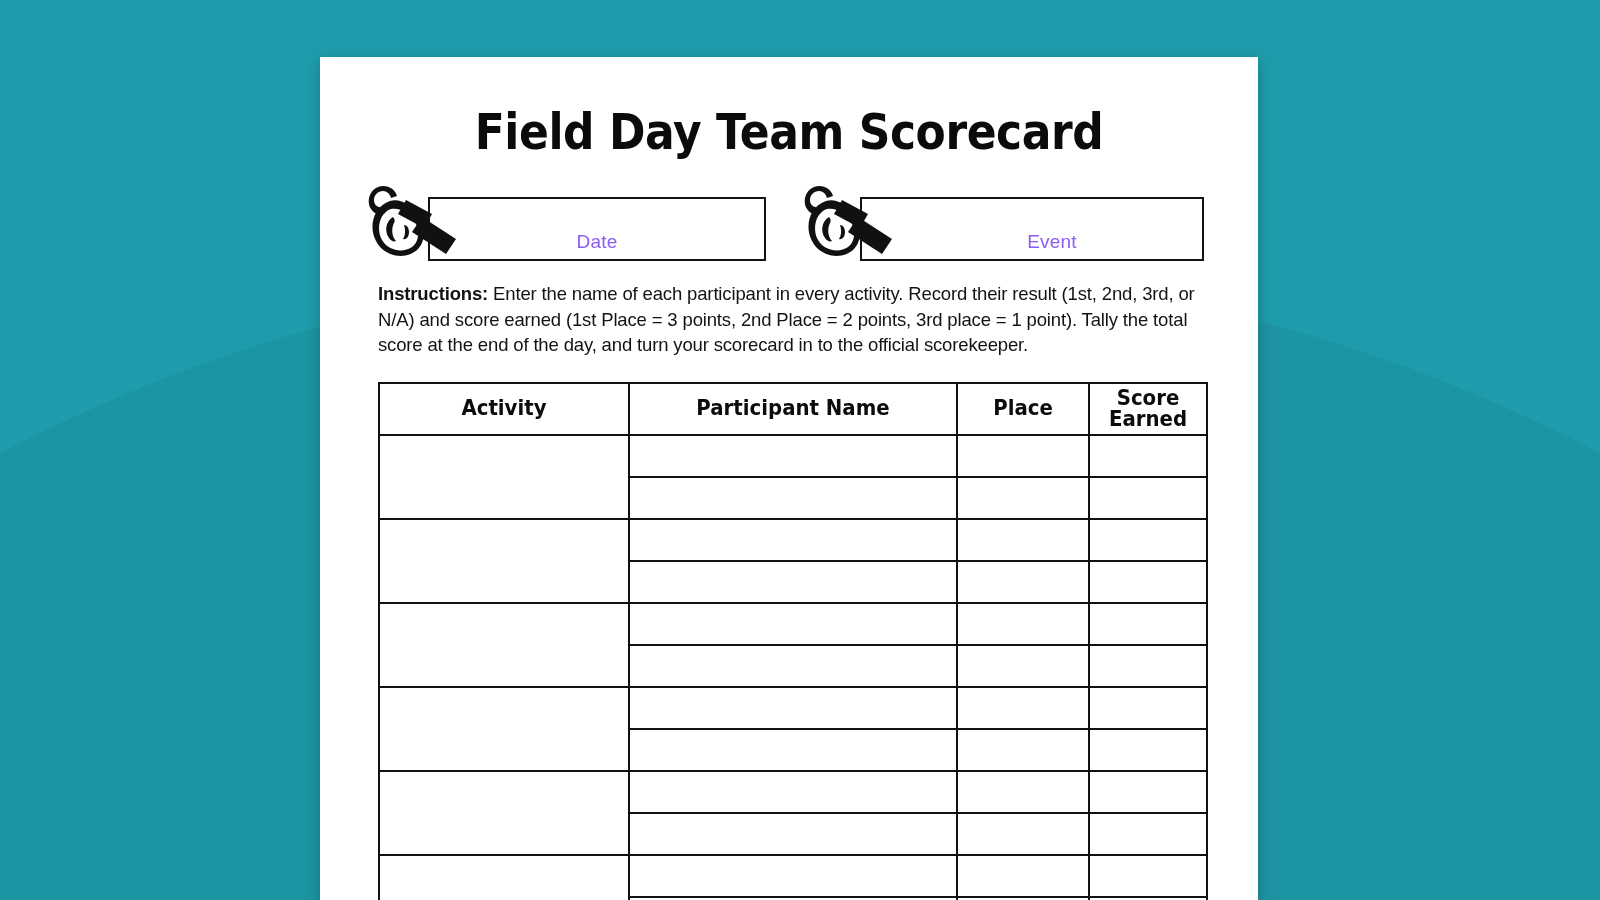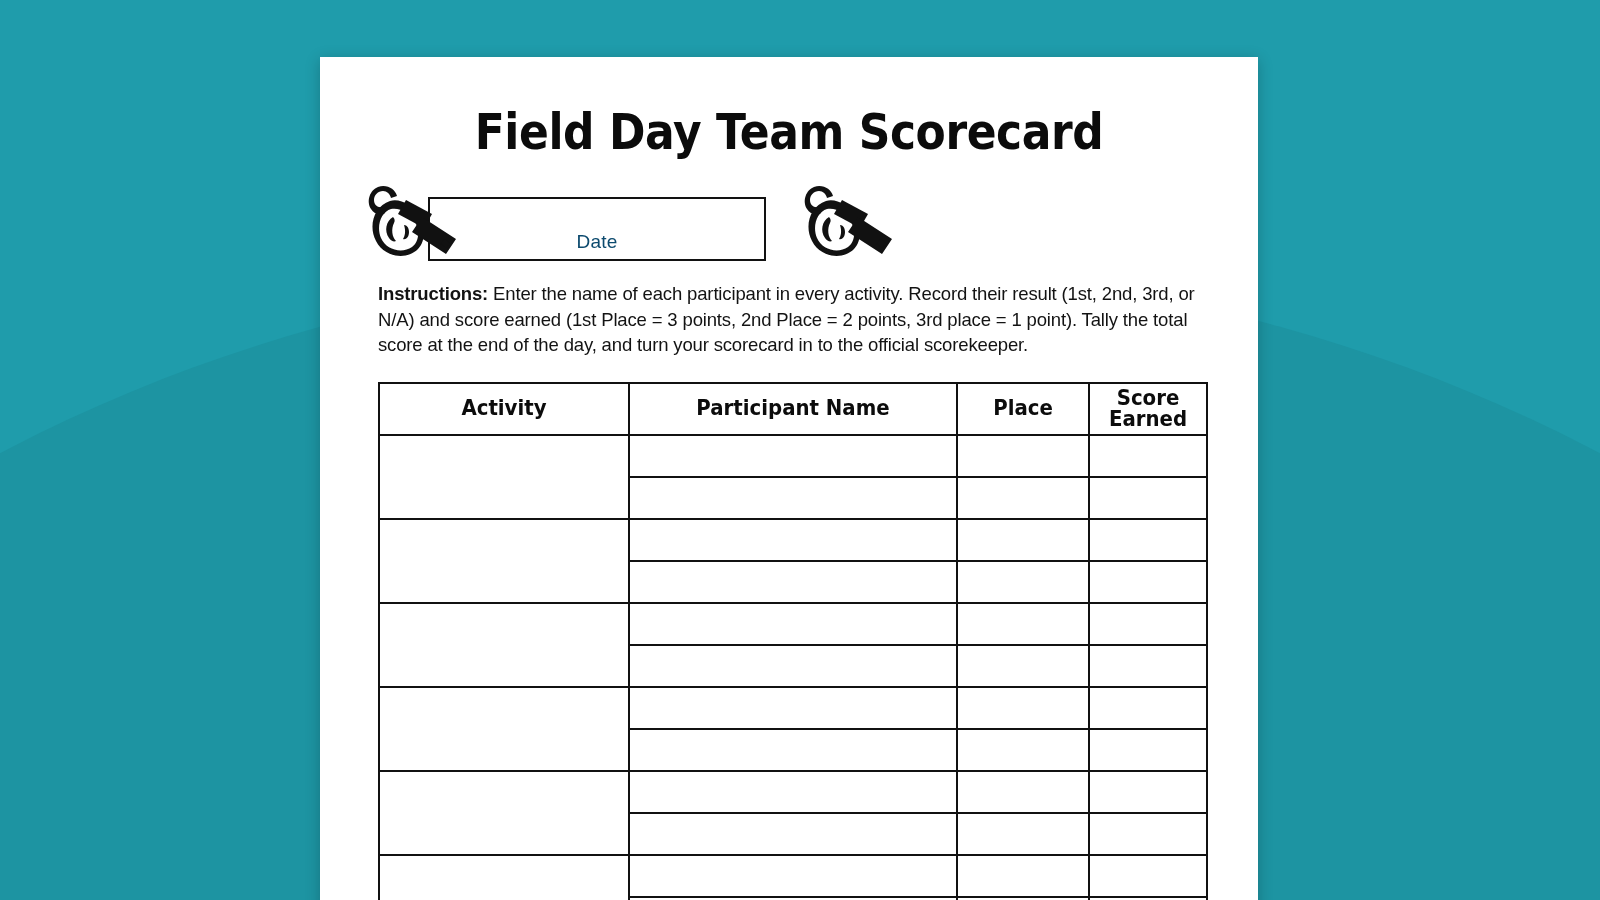--- a/index.html
+++ b/index.html
@@ -75,21 +75,21 @@
   }
   .field-date  { left: 108px; width: 338px; }
   .field-event { left: 540px; width: 344px; }
 
   .field-label {
     position: absolute;
     left: 0; right: 0;
     bottom: 6px;
     text-align: center;
     font-size: 19px;
-    color: #0c4a6e;
+    color: #8b5cf6;
     font-family: "Liberation Sans", sans-serif;
     letter-spacing: 0.2px;
   }
   .field-event .field-label { padding-left: 40px; }
 
   
   .whistle {
     position: absolute;
     top: 6px;
     width: 132px;
@@ -151,20 +151,23 @@
 <div id="sheet">
 
   <div class="doc-title">Field Day Team Scorecard</div>
 
   <div class="field-row">
 
     <div class="field field-date">
       <span class="field-label">Date</span>
     </div>
 
+    <div class="field field-event">
+      <span class="field-label">Event</span>
+    </div>
 
     <svg class="whistle whistle-date" viewBox="0 0 132 86">
       <g fill="#111111">
 
         <path d="M18 6 C10 9 6 20 11 28 C14 33 20 35 25 32 L22 26 C18 27 14 24 14 19 C14 14 18 10 23 10 C27 10 30 13 31 17 L37 15 C35 8 27 3 18 6 Z"></path>
 
         <path d="M30 20 C14 25 8 45 16 60 C24 76 46 80 58 68 C66 60 66 44 59 34 C52 25 41 17 30 20 Z
                  M31 28 C40 26 50 33 55 41 C60 50 59 61 52 66 C42 73 26 69 21 57 C16 45 21 31 31 28 Z"></path>
 
         <path d="M33 36 C26 40 24 50 29 57 C31 60 34 61 36 60 C32 56 31 48 34 42 C35 40 35 38 33 36 Z"></path>

